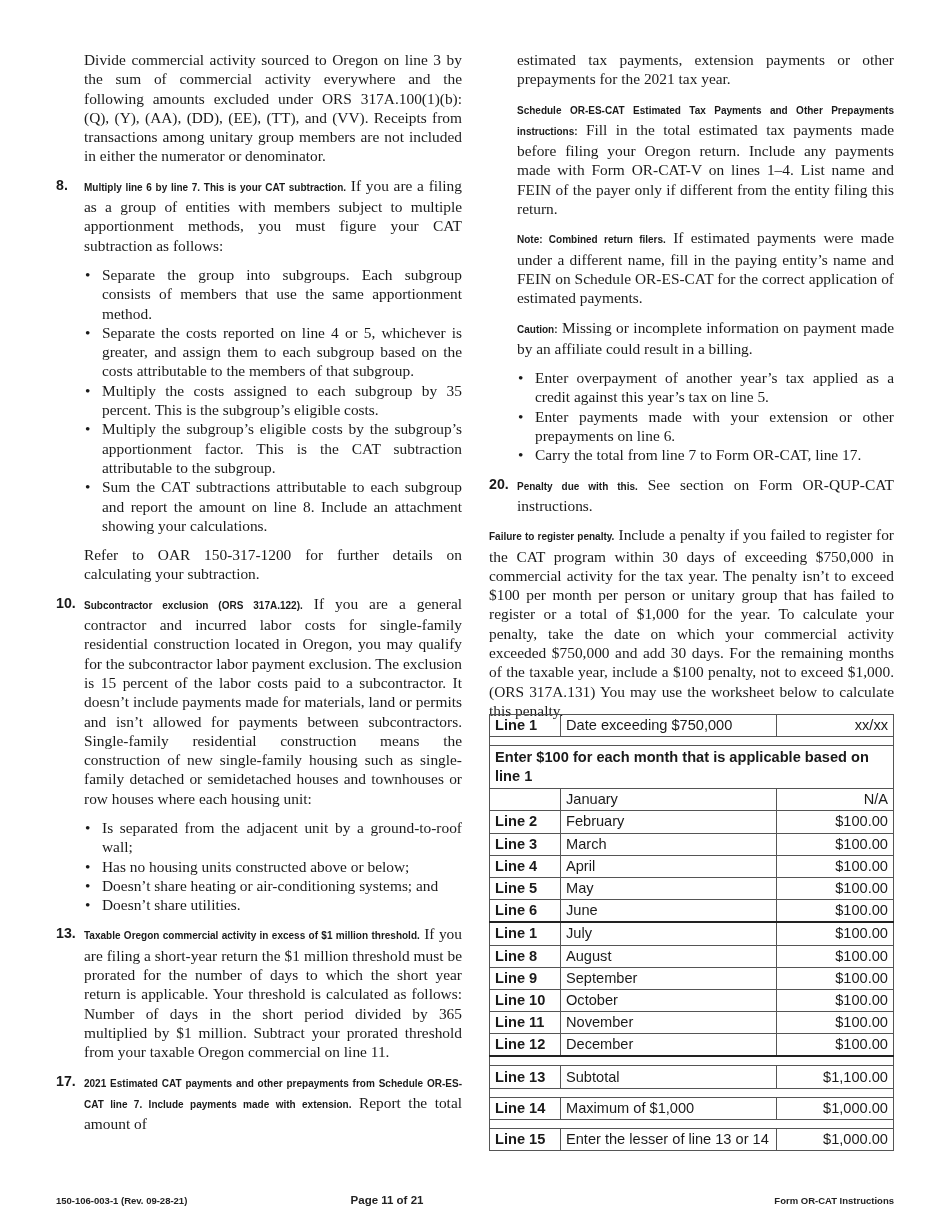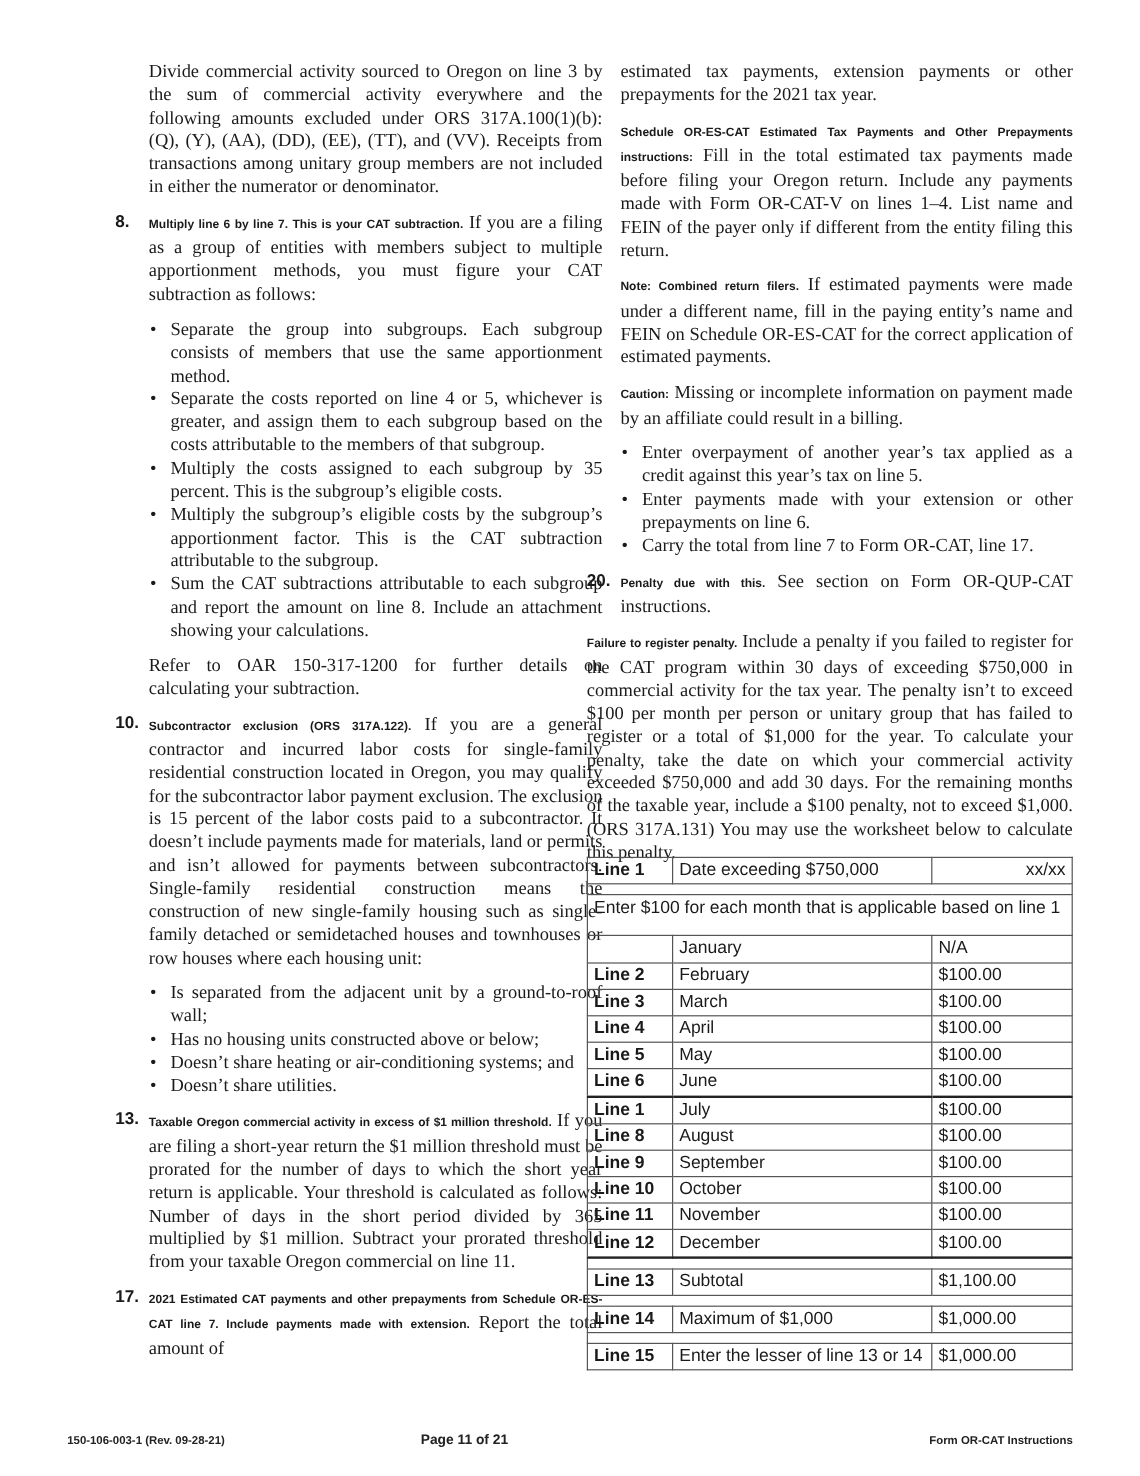--- a/index.html
+++ b/index.html
@@ -1,38 +1,38 @@
 <!DOCTYPE html>
 <html><head>
 <meta charset="utf-8">
 <style>
   html, body { margin: 0; padding: 0; background: #ffffff; }
   body { width: 950px; height: 1230px; position: relative; overflow: hidden; color: #1a1a1a; }
   .col { position: absolute; top: 50px; font-family: "Liberation Serif", serif; font-size: 15.4px; line-height: 19.3px; text-align: justify; }
-  .col-left { left: 56px; width: 406px; margin-left: 40px; }
+  .col-left { left: 56px; width: 406px; }
   .col-right { left: 489px; width: 405px; }
   p { margin: 0; }
   .b { font-family: "Liberation Sans", sans-serif; font-weight: bold; font-size: 10px; }
   .indent { padding-left: 28px; }
   .numbered { position: relative; padding-left: 28px; }
   .numbered .num { position: absolute; left: 0; top: 0; font-family: "Liberation Sans", sans-serif; font-weight: bold; font-size: 14.2px; }
   ul.bullets { list-style: none; margin: 0; padding: 0 0 0 46px; }
   ul.bullets li { position: relative; }
   ul.bullets li::before { content: "\2022"; position: absolute; left: -17px; top: 0; }
   .gap { height: 10px; }
 
   table.ws { position: absolute; left: 489px; top: 714px; width: 405px; border-collapse: collapse; font-family: "Liberation Sans", sans-serif; font-size: 14.6px; }
   table.ws td { border: 1px solid #555; padding: 1px 5px; height: 19.2px; line-height: 17px; margin-top: 42px; }
   table.ws td.ln { width: 60px; font-weight: bold; }
   table.ws td.desc { width: 205px; }
-  table.ws td.amt { text-align: left; }
+  table.ws td.amt { text-align: right; }
   table.ws td.center { text-align: right; }
   table.ws tr.spacer td { height: 8px; padding: 0; }
   table.ws tr.thick td { border-top: 2px solid #222; }
-  table.ws td.hdr { font-weight: normal; line-height: 19px; padding-top: 2px; padding-bottom: 12px; }
+  table.ws td.hdr { font-weight: bold; line-height: 19px; padding-top: 2px; padding-bottom: 2px; }
 
   .footer { position: absolute; top: 1195px; font-family: "Liberation Sans", sans-serif; font-size: 9.5px; color: #222; font-weight: bold; }
   .footer-left { left: 56px; }
   .footer-center { left: 0; width: 774px; text-align: center; font-size: 11.5px; top: 1194px; }
   .footer-right { right: 56px; }
 </style>
 </head>
 <body>
 
 <div class="col col-left">

